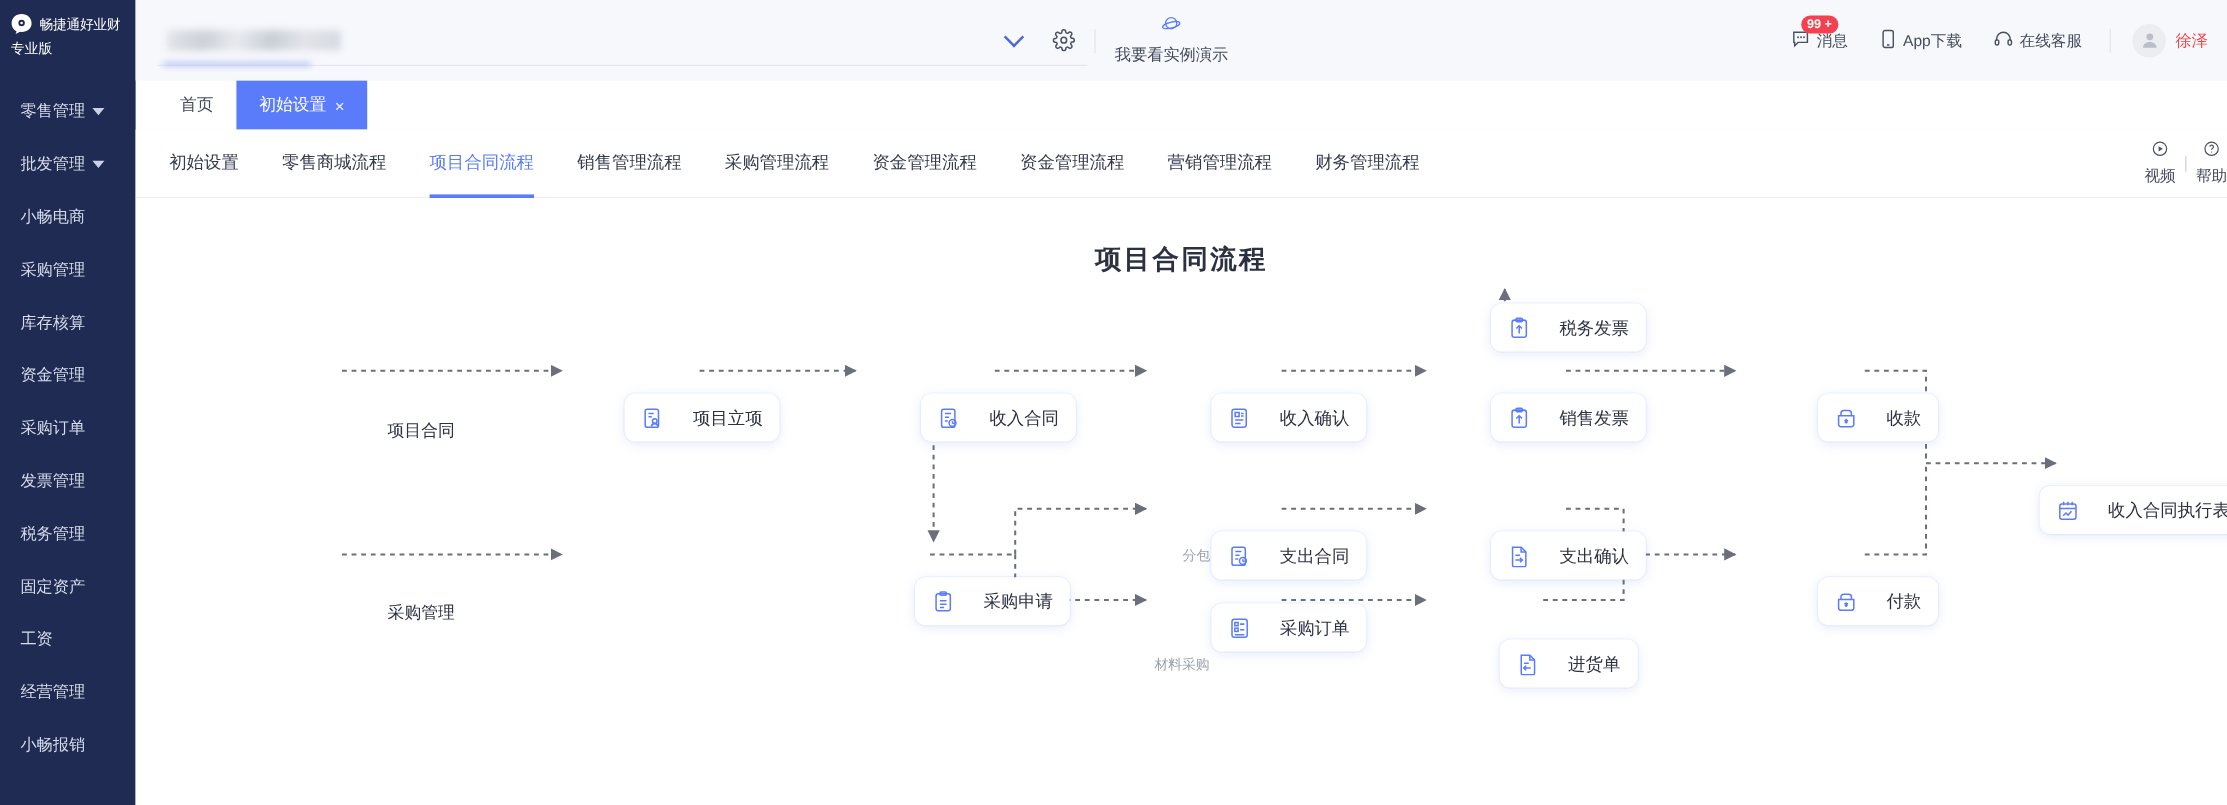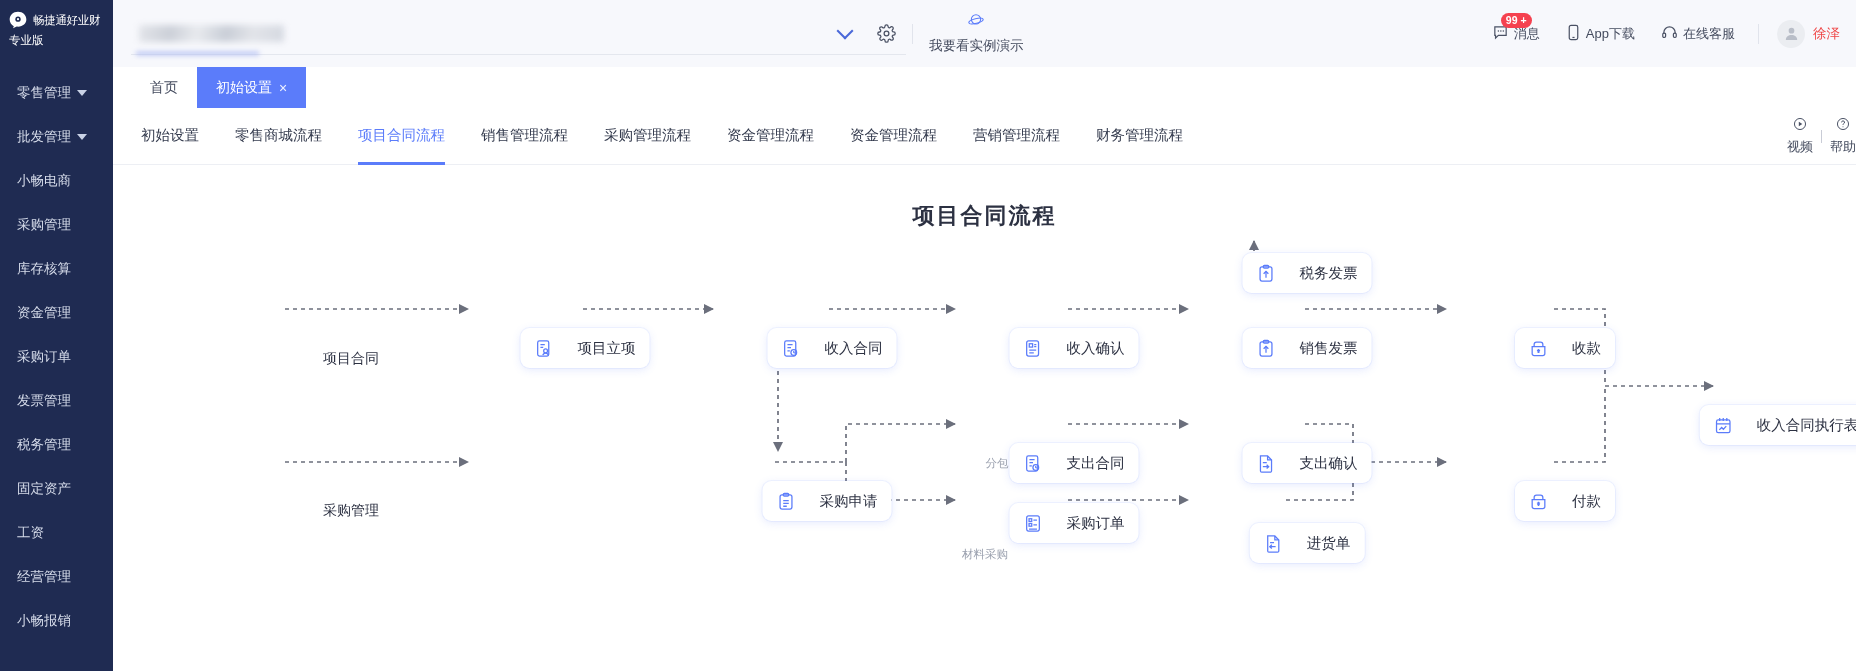--- a/index.html
+++ b/index.html
@@ -451,21 +451,21 @@
               <svg width="19" height="19" viewBox="0 0 24 24">
                 <rect x="4" y="2.5" width="16" height="19" rx="2.4" fill="none" stroke="#5b7cfa" stroke-width="1.6"></rect>
                 <rect x="7" y="6" width="3.4" height="3.4" fill="none" stroke="#5b7cfa" stroke-width="1.6"></rect>
                 <rect x="7" y="12" width="3.4" height="3.4" fill="none" stroke="#5b7cfa" stroke-width="1.6"></rect>
                 <line x1="12.5" y1="7.7" x2="17" y2="7.7" fill="none" stroke="#5b7cfa" stroke-width="1.6"></line>
                 <line x1="12.5" y1="13.7" x2="17" y2="13.7" fill="none" stroke="#5b7cfa" stroke-width="1.6"></line>
                 <line x1="7" y1="19" x2="17" y2="19" fill="none" stroke="#5b7cfa" stroke-width="1.6"></line>
               </svg>
               <span>采购订单</span>
             </div>
-            <div class="node" style="left: 1194px; top: 308px; transform: translate(-50%, -50%);">
+            <div class="node" style="left: 1194px; top: 318px; transform: translate(-50%, -50%);">
               <svg width="19" height="19" viewBox="0 0 24 24">
                 <path d="M5 2.5h9l5 5v14a1.5 1.5 0 0 1-1.5 1.5h-11A1.5 1.5 0 0 1 5 21.5z" fill="none" stroke="#5b7cfa" stroke-width="1.6"></path>
                 <path d="M14 2.5v5h5" fill="none" stroke="#5b7cfa" stroke-width="1.6"></path>
                 <line x1="8" y1="11" x2="13" y2="11" fill="none" stroke="#5b7cfa" stroke-width="1.6"></line>
                 <path d="M15 16H8M10.2 13.6L7.6 16l2.6 2.4" fill="none" stroke="#5b7cfa" stroke-width="1.6"></path>
               </svg>
               <span>进货单</span>
             </div>
             <div class="node" style="left: 1452px; top: 266px; transform: translate(-50%, -50%);">
               <svg width="19" height="19" viewBox="0 0 24 24">

